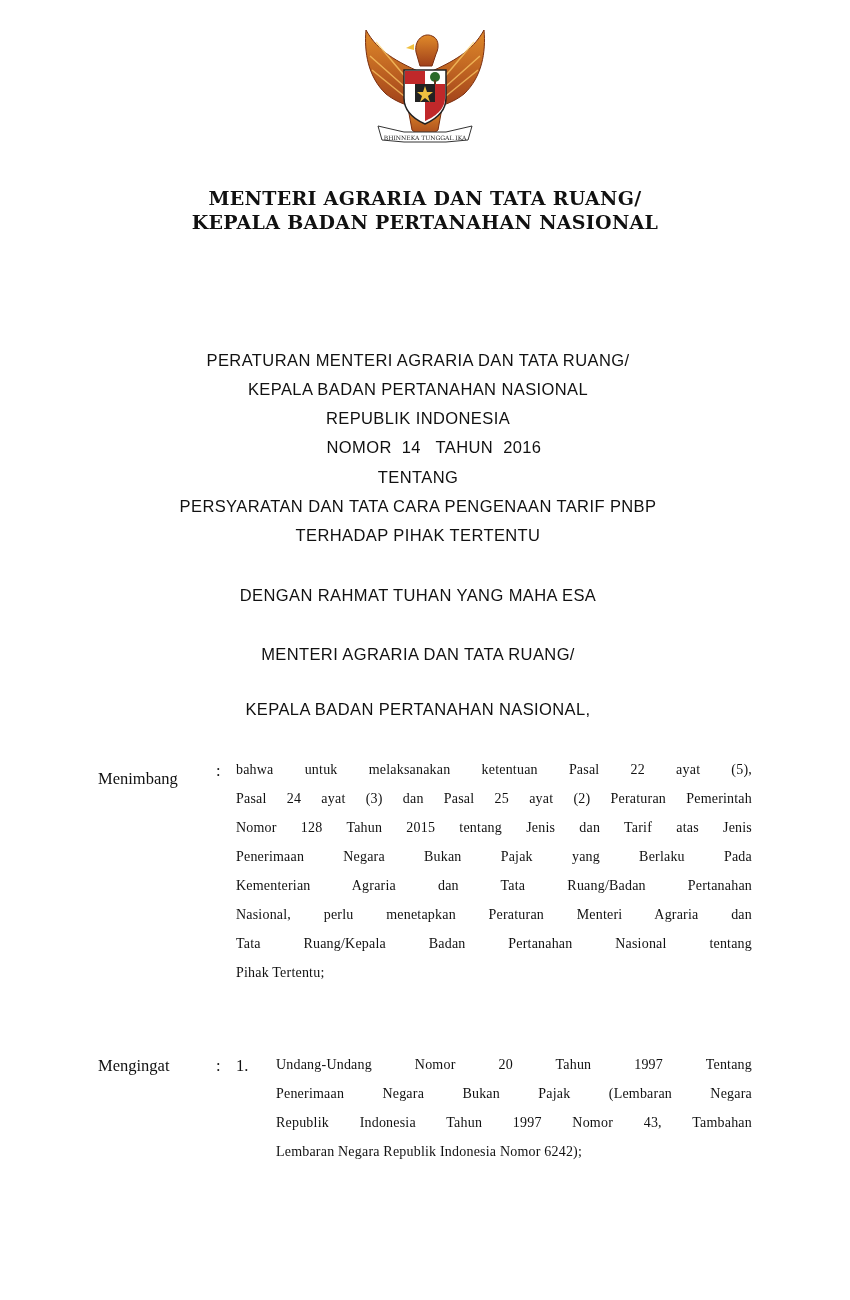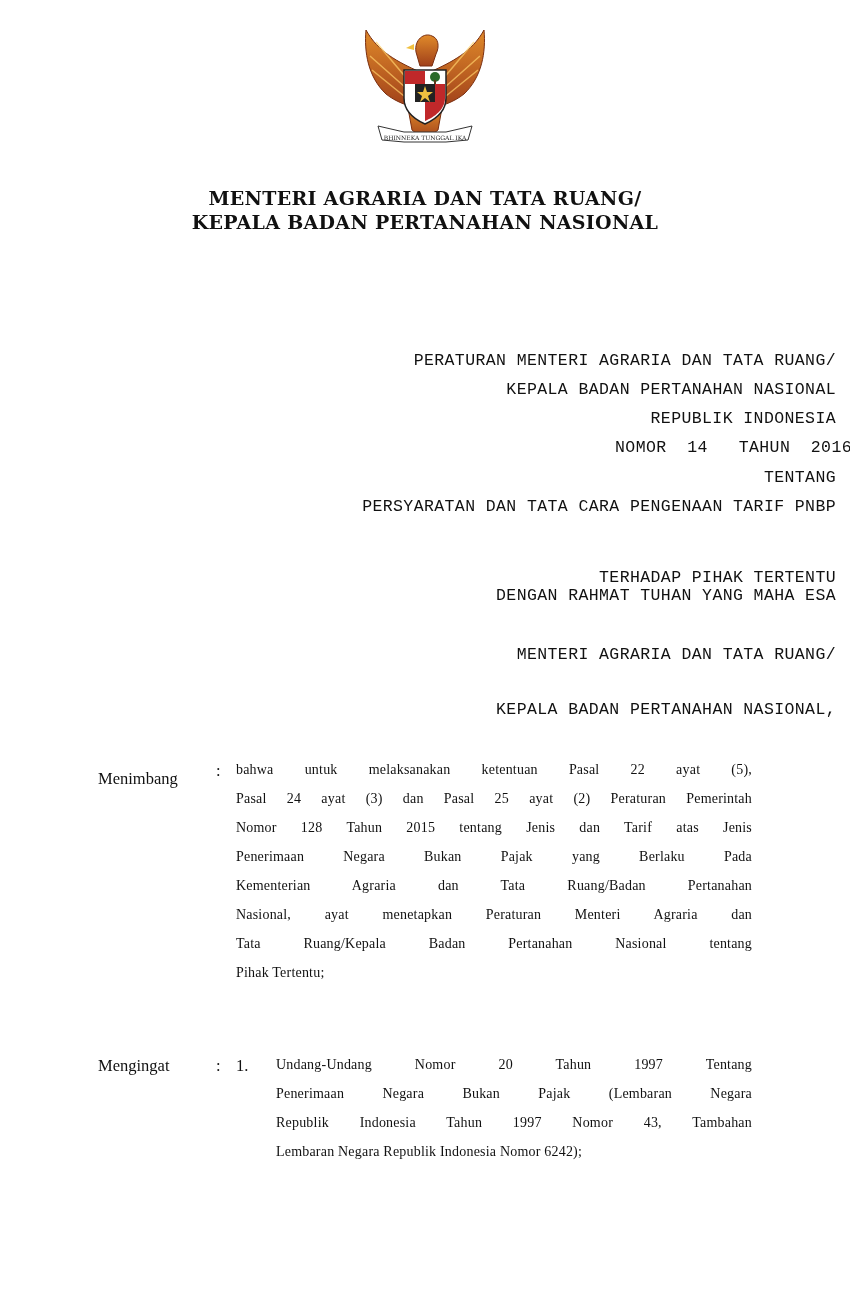--- a/index.html
+++ b/index.html
@@ -2,22 +2,22 @@
 <html><head>
   <meta charset="utf-8">
   <style>
     html, body { margin: 0; padding: 0; background: #ffffff; }
     body { width: 850px; height: 1300px; position: relative; overflow: hidden;
            font-family: "DejaVu Serif", "Liberation Serif", serif; color: #111; }
     .emblem { position: absolute; left: 358px; top: 22px; width: 134px; height: 134px; }
     .heading { position: absolute; left: 0; width: 850px; text-align: center;
                font-family: "DejaVu Serif", serif; font-weight: bold; font-size: 19px;
                letter-spacing: 0.3px; line-height: 24px; }
-    .center-line { position: absolute; left: 0; width: 836px; text-align: right;
-                   font-family: Liberation Mono, monospace; font-size: 16.5px;
+    .center-line { position: absolute; left: 0; width: 836px; text-align: center;
+                   font-family: Liberation Sans, sans-serif; font-size: 16.5px;
                    letter-spacing: 0.4px; }
     .label { position: absolute; font-family: "Liberation Serif", serif; font-size: 16.5px; }
     .para { position: absolute; font-family: "Liberation Serif", serif; font-size: 14px;
             line-height: 29px; text-align: justify; text-align-last: left; letter-spacing: 0.2px; }
     .para .ln { display: block; text-align: justify; text-align-last: justify; }
     .para .ln.last { text-align-last: left; }
   </style>
 </head>
 <body>
 
@@ -58,36 +58,36 @@
 
 <div class="heading" style="top:186px;">MENTERI AGRARIA DAN TATA RUANG/</div>
 <div class="heading" style="top:210px;">KEPALA BADAN PERTANAHAN NASIONAL</div>
 
 <div class="center-line" style="top:351px;">PERATURAN MENTERI AGRARIA DAN TATA RUANG/</div>
 <div class="center-line" style="top:380px;">KEPALA BADAN PERTANAHAN NASIONAL</div>
 <div class="center-line" style="top:409px;">REPUBLIK INDONESIA</div>
 <div class="center-line" style="top:438px; white-space:pre;margin-left:16px;">NOMOR  14   TAHUN  2016</div>
 <div class="center-line" style="top:468px;">TENTANG</div>
 <div class="center-line" style="top:497px;">PERSYARATAN DAN TATA CARA PENGENAAN TARIF PNBP</div>
-<div class="center-line" style="top:526px;margin-top:42px;">TERHADAP PIHAK TERTENTU</div>
+<div class="center-line" style="top:526px;">TERHADAP PIHAK TERTENTU</div>
 
 <div class="center-line" style="top:586px;">DENGAN RAHMAT TUHAN YANG MAHA ESA</div>
 
 <div class="center-line" style="top:645px;">MENTERI AGRARIA DAN TATA RUANG/</div>
 <div class="center-line" style="top:700px;">KEPALA BADAN PERTANAHAN NASIONAL,</div>
 
 <div class="label" style="left:98px; top:761px;margin-top:8px;">Menimbang</div>
 <div class="label" style="left:216px; top:761px;">:</div>
 <div class="para" style="left:236px; top:755px; width:516px;">
   <span class="ln">bahwa untuk melaksanakan ketentuan Pasal 22 ayat (5),</span>
   <span class="ln">Pasal 24 ayat (3) dan Pasal 25 ayat (2) Peraturan Pemerintah</span>
   <span class="ln">Nomor 128 Tahun 2015 tentang Jenis dan Tarif atas Jenis</span>
   <span class="ln">Penerimaan Negara Bukan Pajak yang Berlaku Pada</span>
   <span class="ln">Kementerian Agraria dan Tata Ruang/Badan Pertanahan</span>
-  <span class="ln">Nasional, ayat menetapkan Peraturan Menteri Agraria dan</span>
+  <span class="ln">Nasional, perlu menetapkan Peraturan Menteri Agraria dan</span>
   <span class="ln">Tata Ruang/Kepala Badan Pertanahan Nasional tentang</span>
   <span class="ln last">Pihak Tertentu;</span>
 </div>
 
 <div class="label" style="left:98px; top:1056px;">Mengingat</div>
 <div class="label" style="left:216px; top:1056px;">:</div>
 <div class="label" style="left:236px; top:1056px;">1.</div>
 <div class="para" style="left:276px; top:1050px; width:476px;">
   <span class="ln">Undang-Undang Nomor 20 Tahun 1997 Tentang</span>
   <span class="ln">Penerimaan Negara Bukan Pajak (Lembaran Negara</span>

